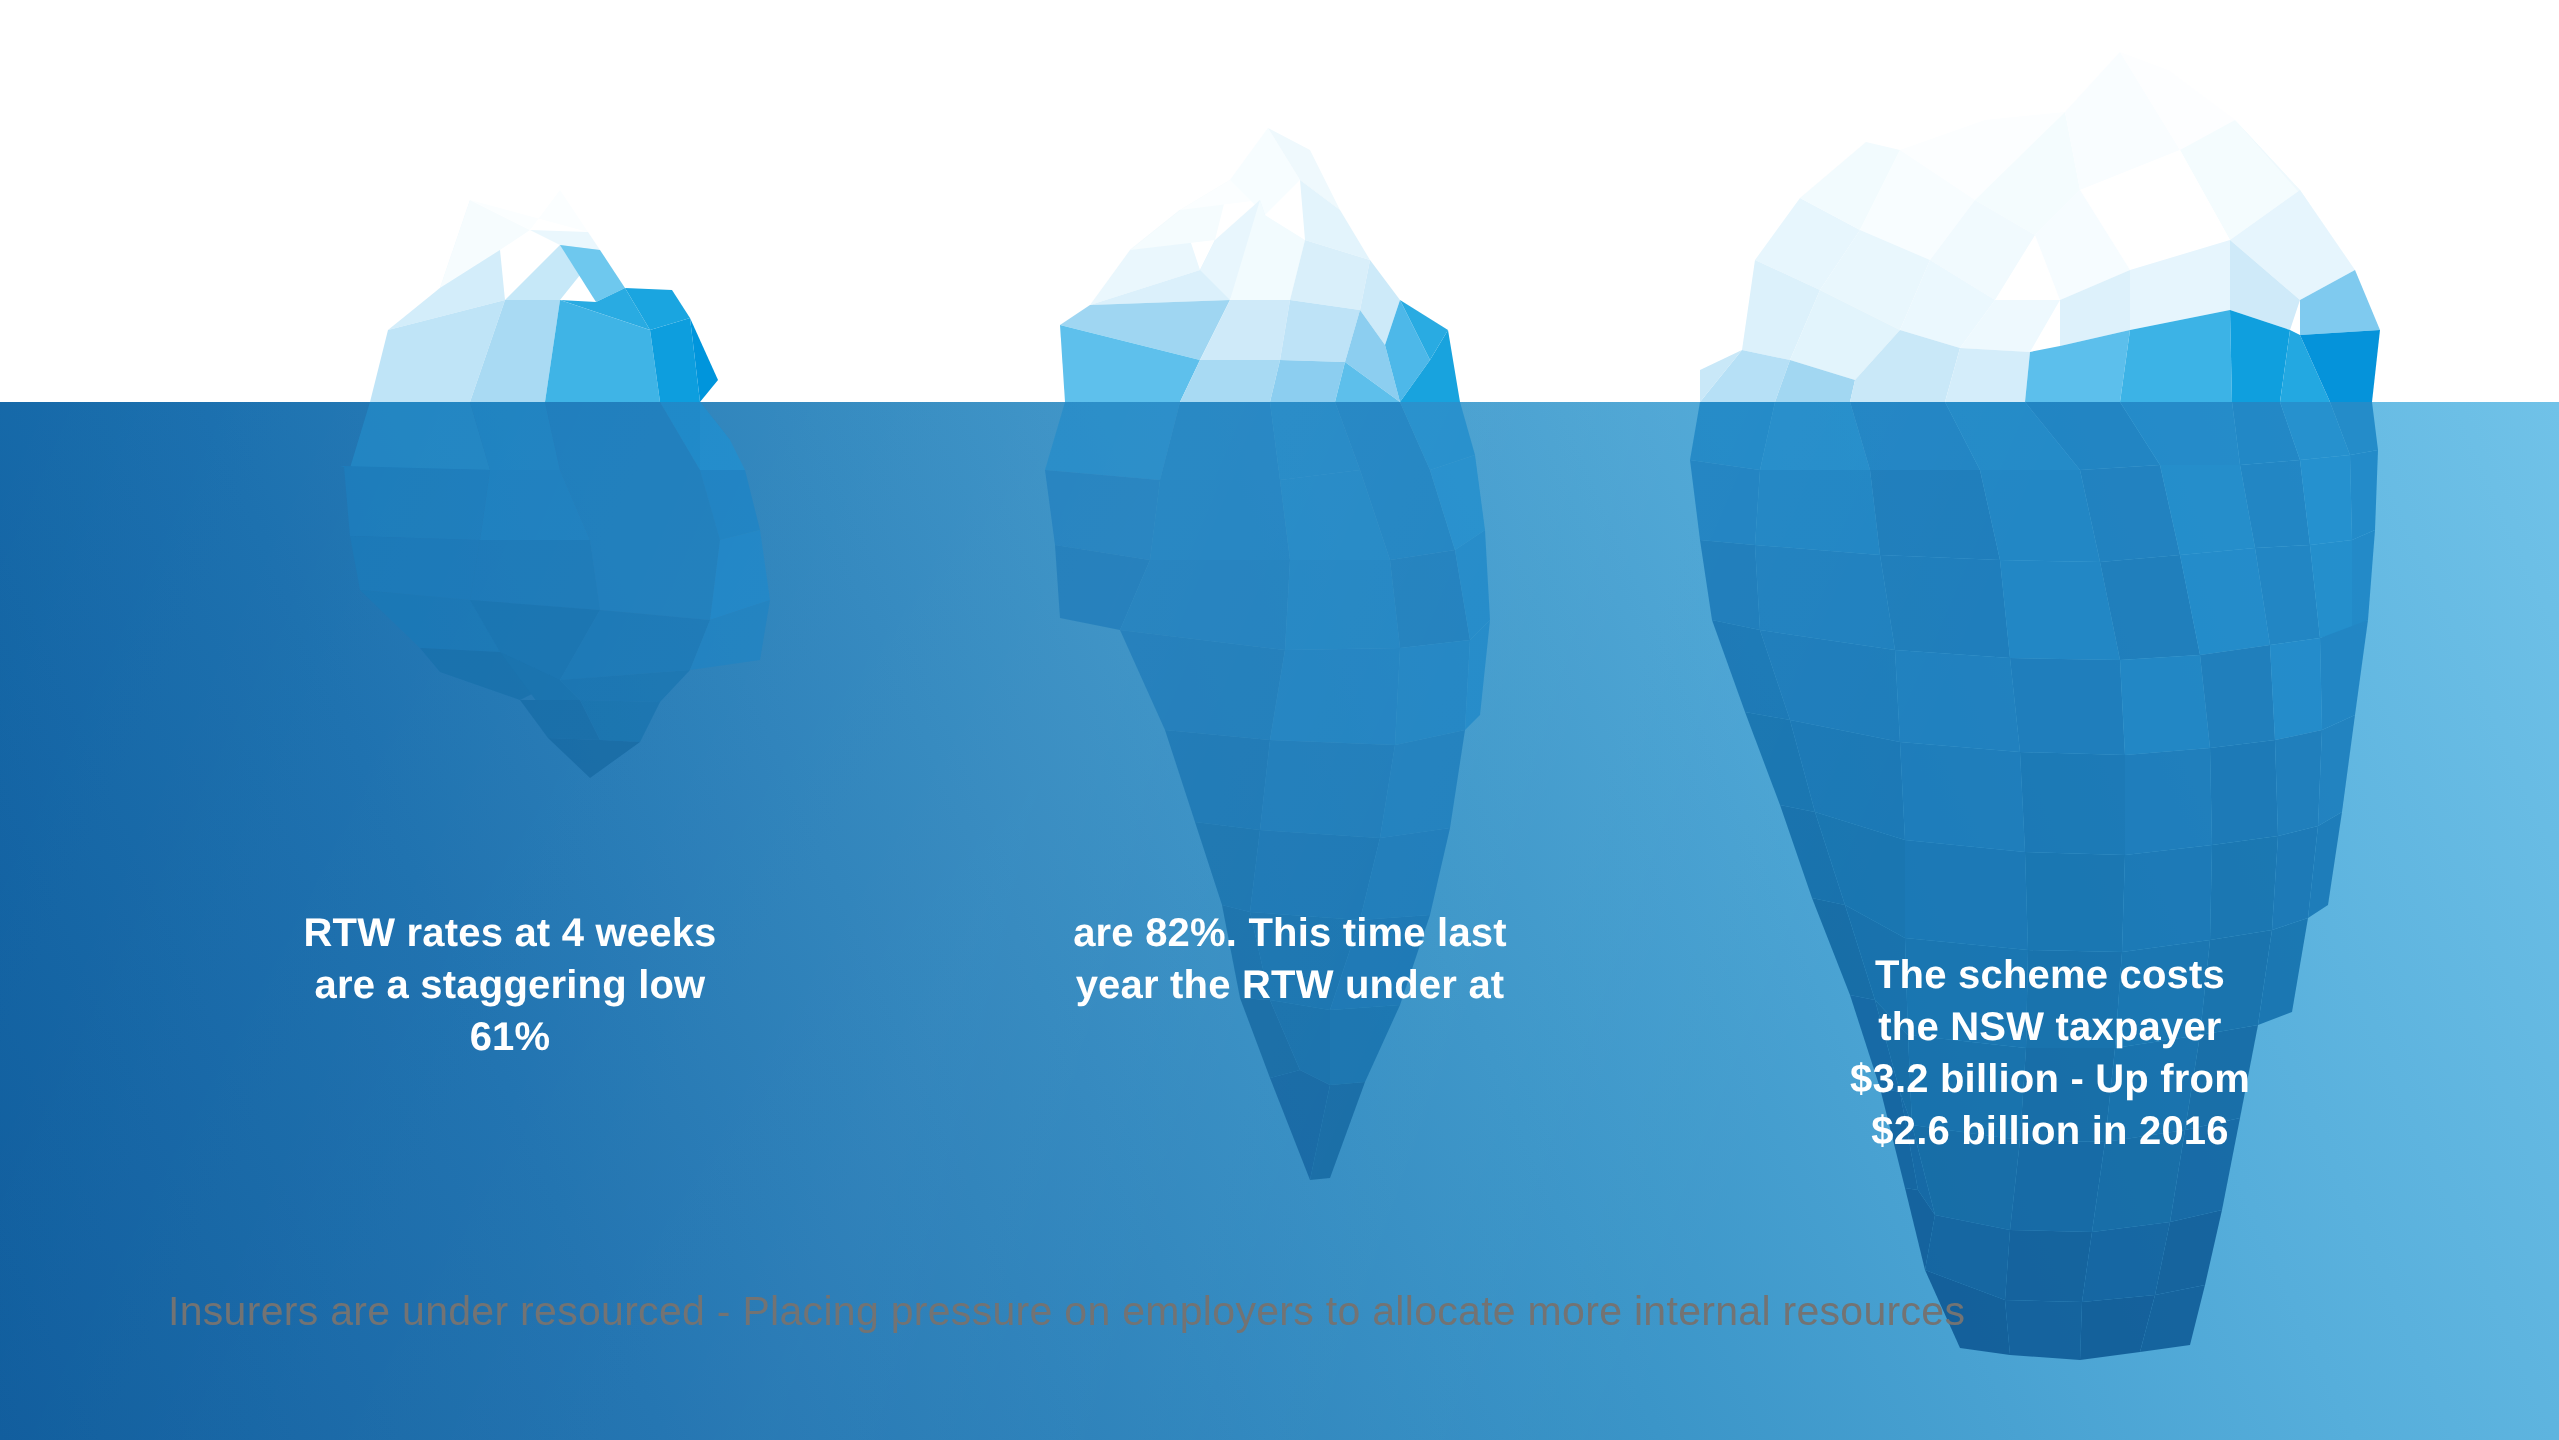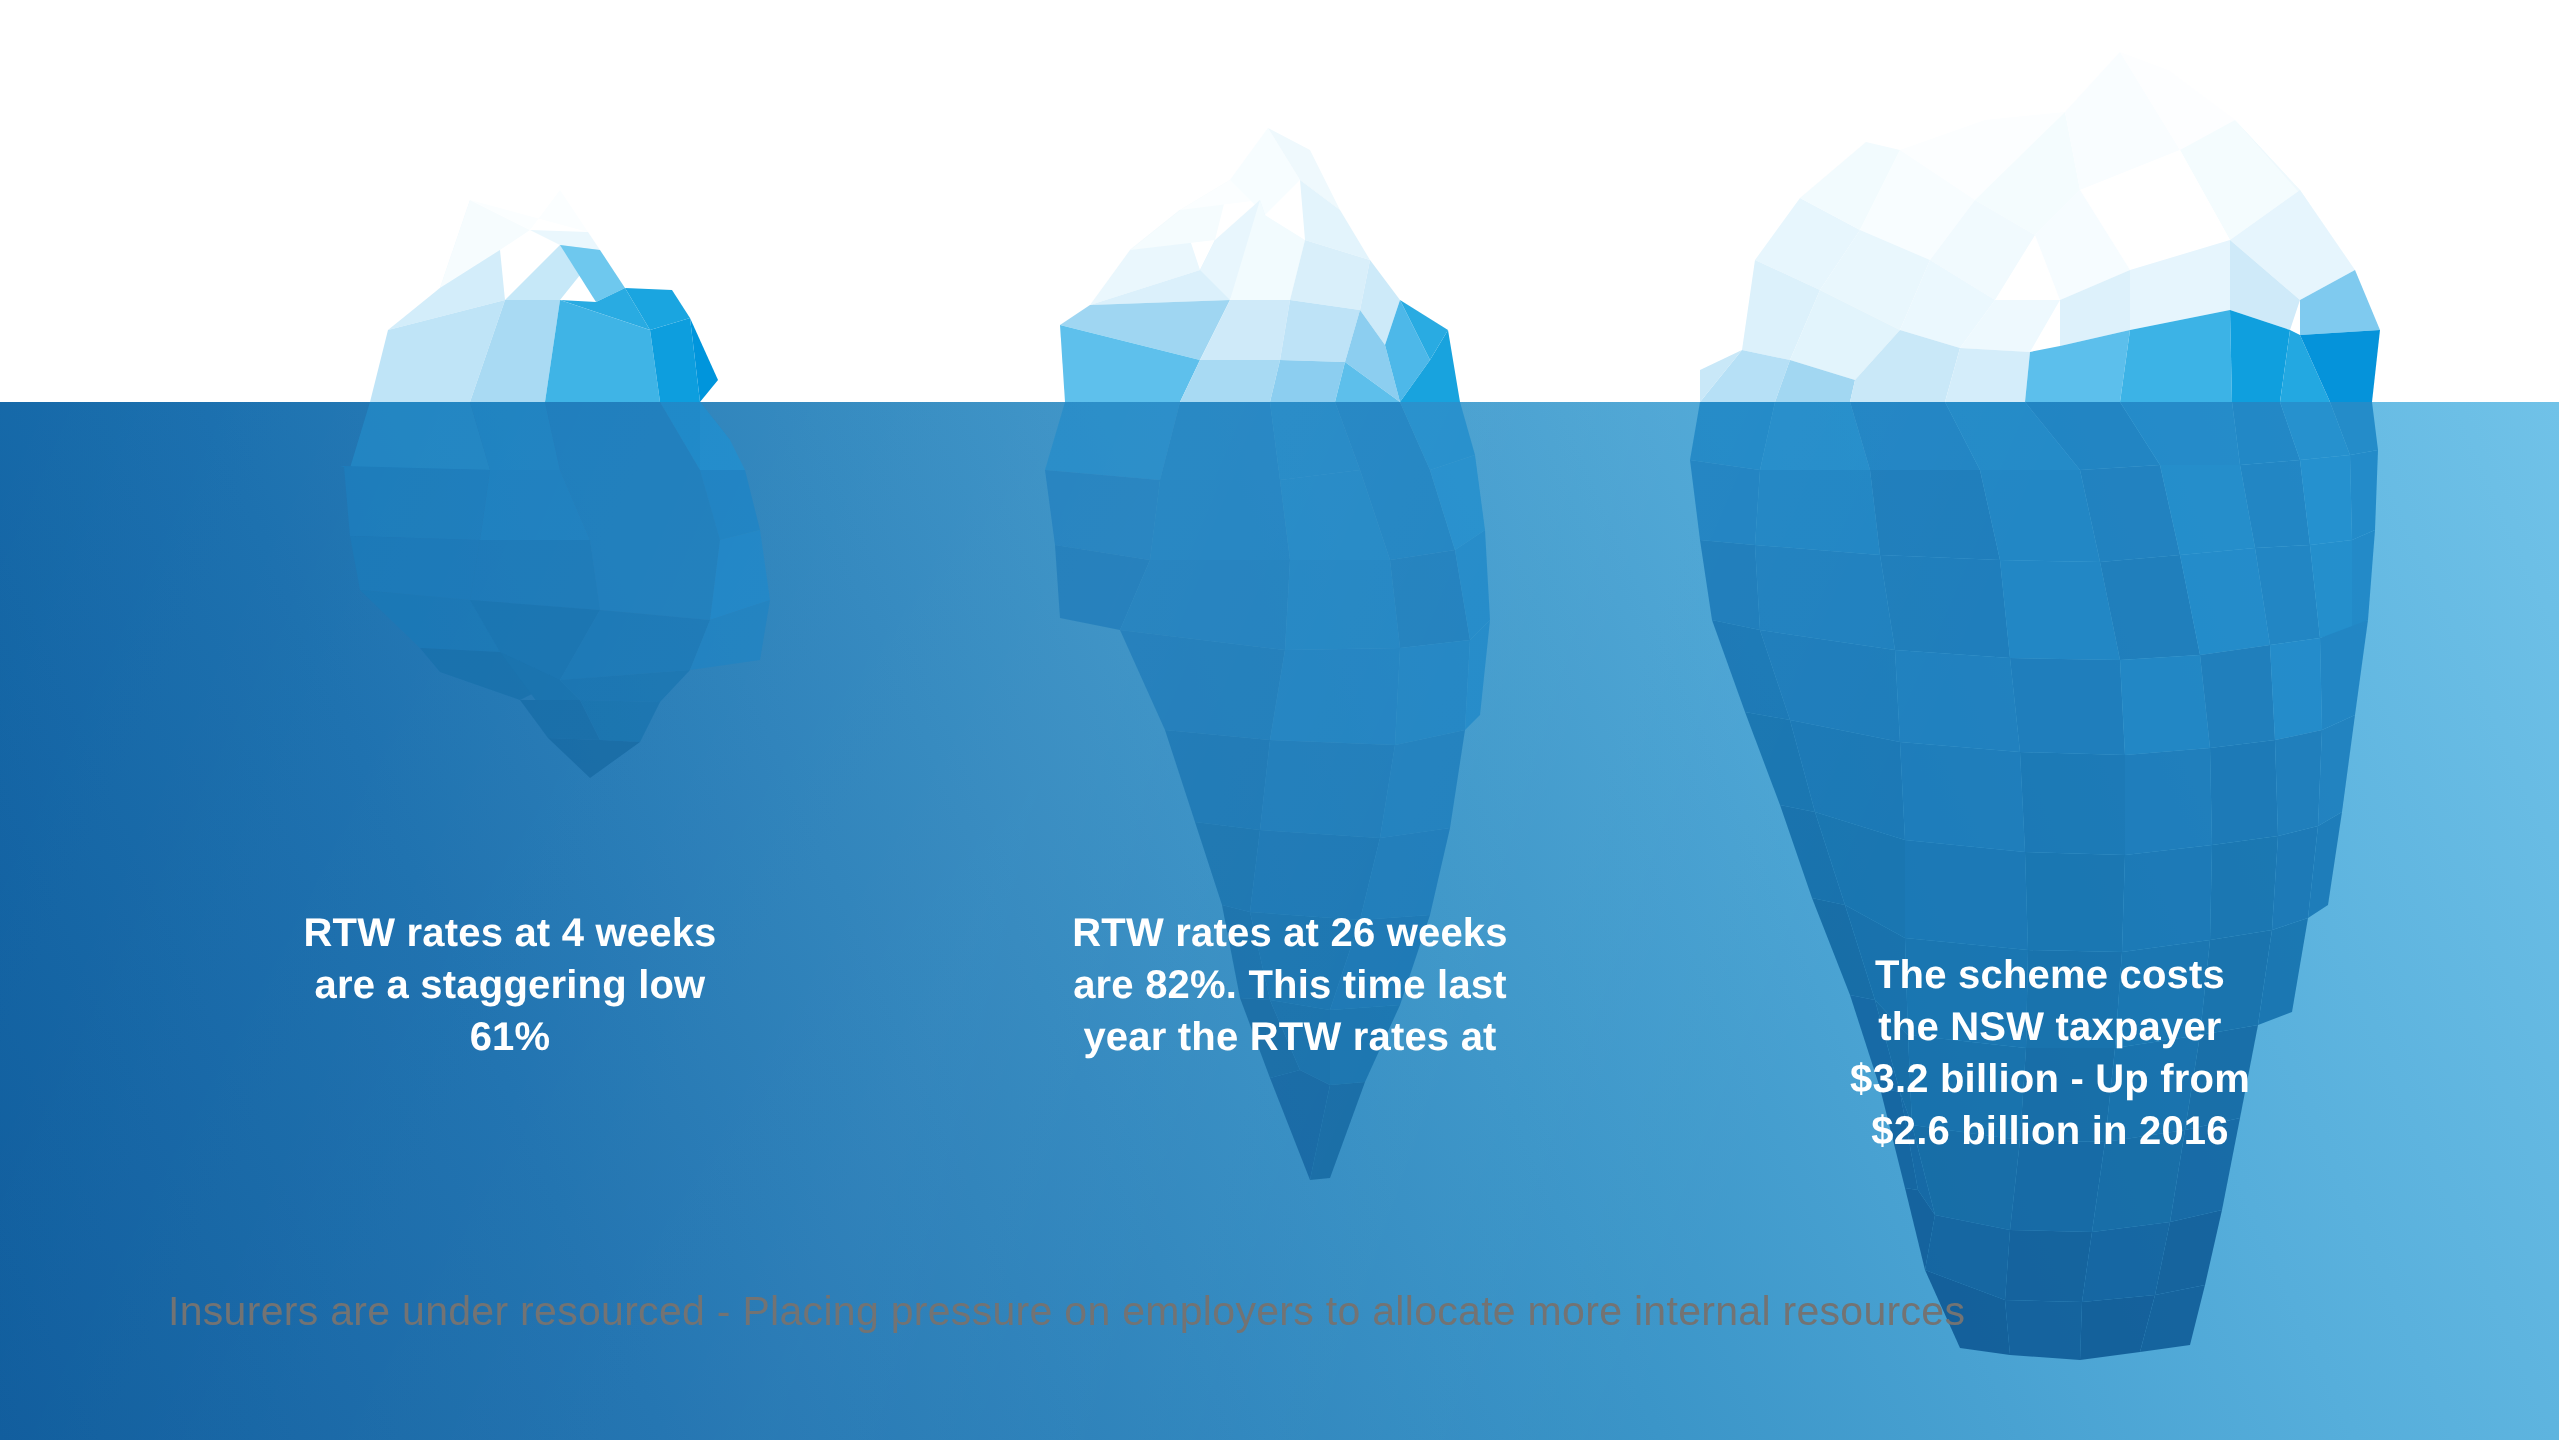--- a/index.html
+++ b/index.html
@@ -284,23 +284,22 @@
 
   <div class="sea-sheen"></div>
 
   <div class="caption" id="cap1">
     <span>RTW rates at 4 weeks</span>
     <span>are a staggering low</span>
     <span>61%</span>
   </div>
 
   <div class="caption" id="cap2">
-    <span>RTW rates at 26 weeks</span>
     <span>are 82%. This time last</span>
-    <span>year the RTW rates at</span>
+    <span>year the RTW under at</span>
   </div>
 
   <div class="caption" id="cap3">
     <span>The scheme costs</span>
     <span>the NSW taxpayer</span>
     <span>$3.2 billion - Up from</span>
     <span>$2.6 billion in 2016</span>
   </div>
 
   <div id="footer">Insurers are under resourced - Placing pressure on employers to allocate more internal resources</div>

